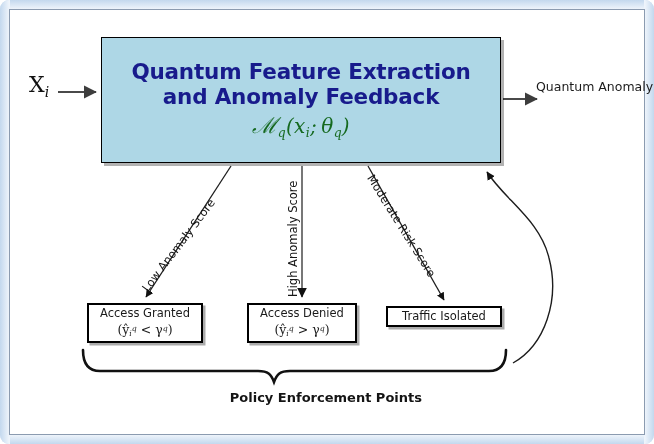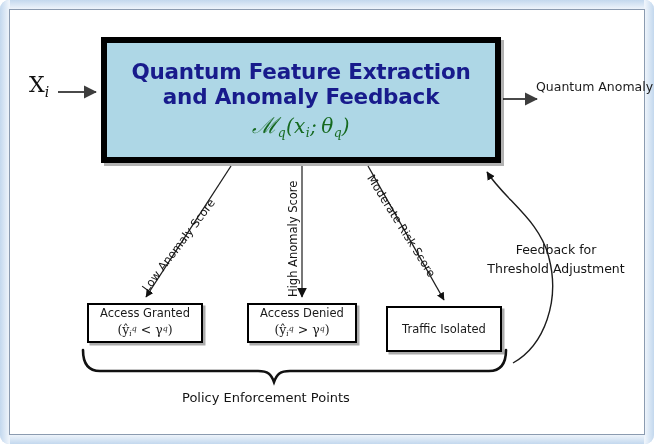--- a/index.html
+++ b/index.html
@@ -32,21 +32,21 @@
     border: 1px solid #8b9bb0;
     background: #ffffff;
   }
 
   
   .main-box {
     position: absolute;
     left: 101px; top: 37px;
     width: 400px; height: 126px;
     background: #aed7e6;
-    border: 6px solid #000000;
+    border: 1px solid #000000;
     box-shadow: 3px 3px 0 rgba(0,0,0,0.30);
     display: flex; flex-direction: column;
     align-items: center; justify-content: center;
   }
   .main-title {
     color: #181b8c;
     font-weight: bold;
     font-size: 21.5px;
     line-height: 1.12;
     text-align: center;
@@ -97,21 +97,21 @@
     font-size: 11.5px; color: #1a1a1a;
     line-height: 1.3;
   }
   .leaf .eq {
     font-family: "DejaVu Serif", serif;
     font-size: 12.5px; font-style: normal;
     margin-top: 1px;
   }
   #leaf-granted { left: 87px;  top: 303px; width: 116px; height: 40px; }
   #leaf-denied  { left: 247px; top: 303px; width: 110px; height: 40px; }
-  #leaf-traffic { left: 386px; top: 306px; width: 116px; height: 46px; }
+  #leaf-traffic { left: 386px; top: 306px; width: 116px; height: 21px; }
 
   
   .edge-label {
     position: absolute;
     font-size: 11.5px;
     color: #151515;
     white-space: nowrap;
     transform-origin: 0 0;
   }
   #lbl-low  { left: 139px; top: 286px; transform: rotate(-53deg); }
@@ -120,22 +120,22 @@
 
   
   .feedback-text {
     position: absolute; left: 481px; top: 241px;
     width: 150px; text-align: center;
     font-size: 12.5px; color: #141414; line-height: 1.5;
   }
   
   .brace-caption {
     position: absolute; left: 182px; top: 390px;
-    width: 240px; text-align: left;
-    font-size: 13px; color: #141414;
+    width: 240px; text-align: right;
+    font-size: 13px; color: #141414; font-weight: bold;
   }
   svg.overlay {
     position: absolute; left: 0; top: 0;
     width: 654px; height: 444px;
     overflow: visible; pointer-events: none;
   }
 </style>
 </head>
 <body>
 
@@ -226,20 +226,16 @@
       <span>(ŷ</span><span class="sub">i</span><span class="sup">q</span>
       <span>&gt;</span>
       <span>γ</span><span class="sup">q</span><span>)</span>
     </div>
   </div>
 
   <div class="leaf" id="leaf-traffic">
     <div>Traffic Isolated</div>
   </div>
 
-  <div class="feedback-text">
-    <div>Feedback for</div>
-    <div>Threshold Adjustment</div>
-  </div>
 
   <div class="brace-caption">Policy Enforcement Points</div>
 
 </div>
 
 </body></html>

